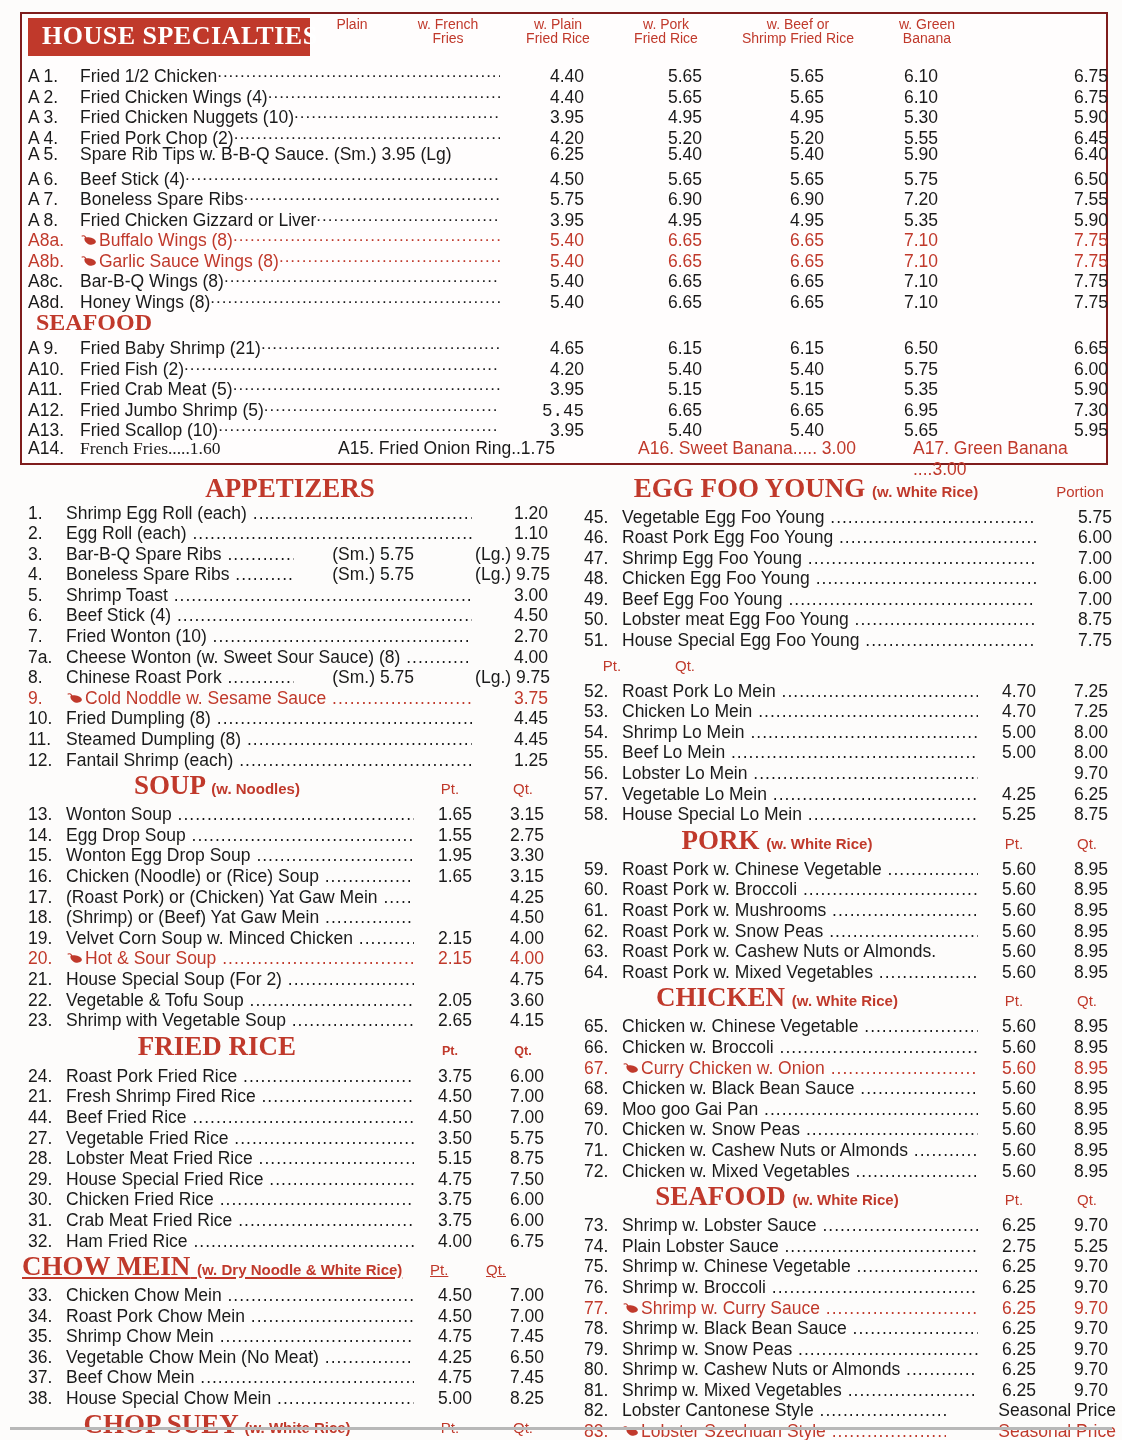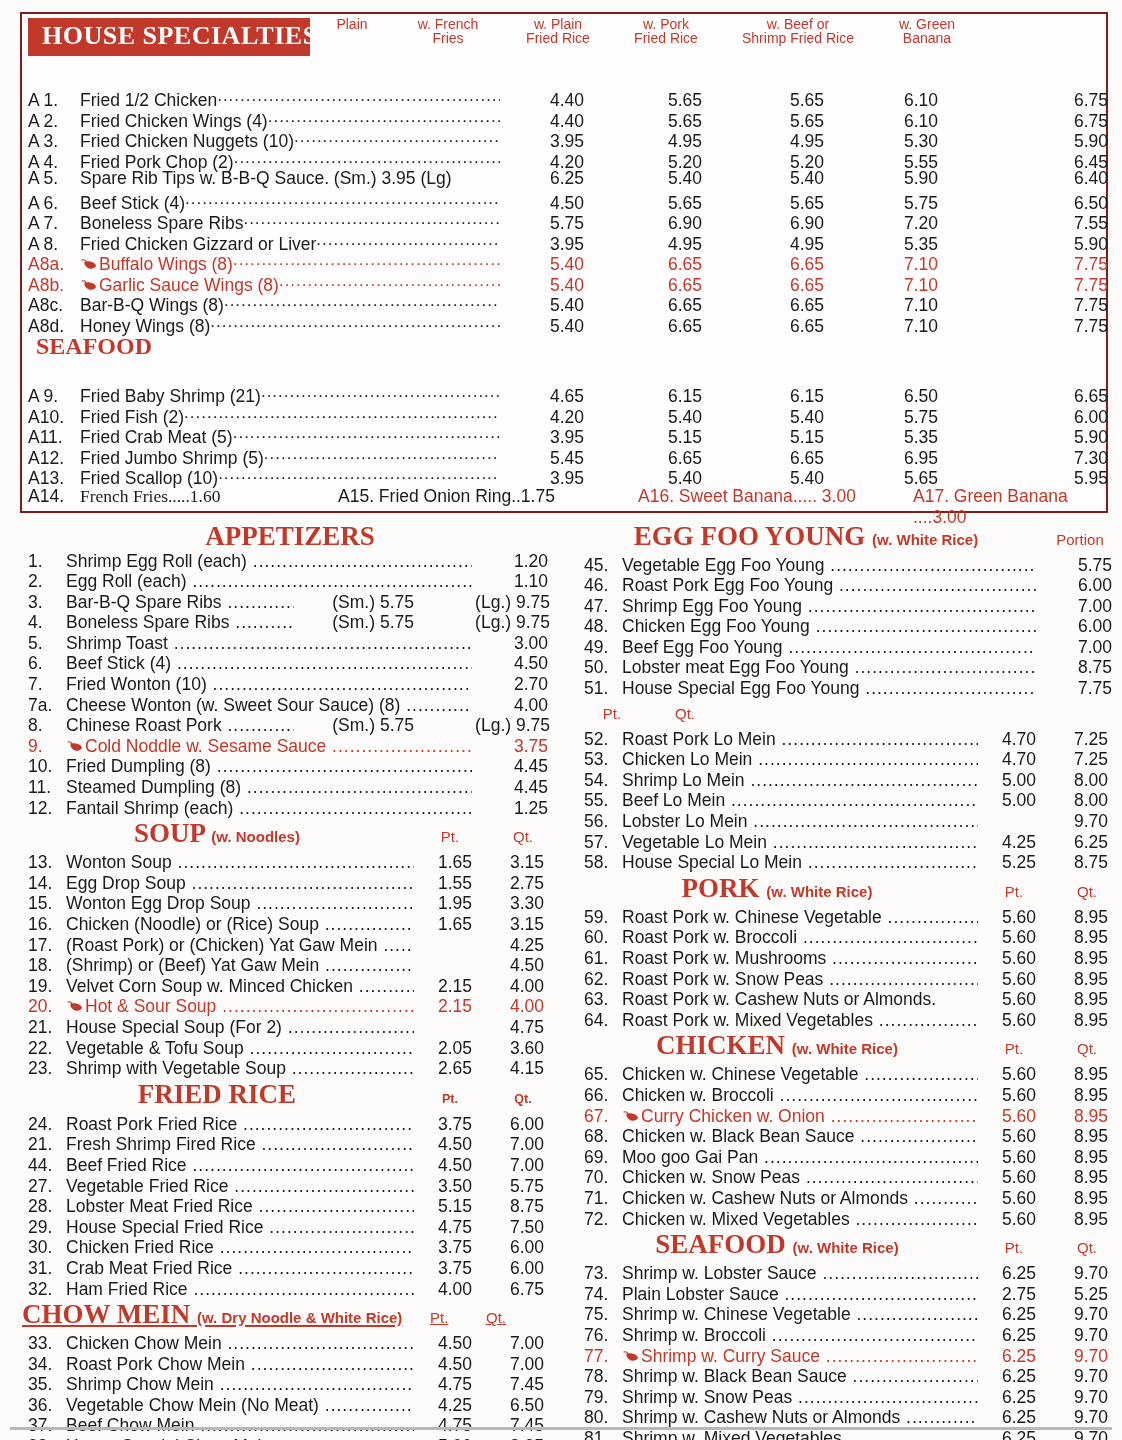--- a/index.html
+++ b/index.html
@@ -52,21 +52,21 @@
   }
   .ch{
     color:#c0392b;
     font-size:14px;
     line-height:13.5px;
     text-align:center;
     box-sizing:border-box;
   }
   .ch span{display:block;}
 
-  .hs-rows{padding:0 6px 0 6px;margin-top:24px;}
+  .hs-rows{padding:0 6px 0 6px;}
   .hs-row{
     display:flex;
     align-items:baseline;
     height:20.5px;
     font-size:17.5px;
     white-space:nowrap;
   }
   .hs-row.red{color:#c0392b;}
   .hs-code{width:52px;flex:none;}
   .hs-name{
@@ -382,21 +382,21 @@
             <span class="hs-p" style="width:84px;padding-right:10px;">3.95</span>
             <span class="hs-p" style="width:108px;padding-right:10px;">5.15</span>
             <span class="hs-p" style="width:112px;padding-right:10px;">5.15</span>
             <span class="hs-p" style="width:104px;padding-right:10px;">5.35</span>
             <span class="hs-p" style="width:160px;padding-right:10px;">5.90</span>
             <span class="hs-p" style="width:98px;padding-right:6px;">5.35</span>
           </div>
           <div class="hs-row">
             <span class="hs-code">A12.</span>
             <span class="hs-name" style="width:420px;">Fried Jumbo Shrimp (5)<span class="dots"> ............................................................</span></span>
-            <span class="hs-p" style="width:84px;padding-right:10px;">5.45</span>
+            <span class="hs-p" style="width:84px;padding-right:10px;font-family:Liberation Mono, monospace;">5.45</span>
             <span class="hs-p" style="width:108px;padding-right:10px;">6.65</span>
             <span class="hs-p" style="width:112px;padding-right:10px;">6.65</span>
             <span class="hs-p" style="width:104px;padding-right:10px;">6.95</span>
             <span class="hs-p" style="width:160px;padding-right:10px;">7.30</span>
             <span class="hs-p" style="width:98px;padding-right:6px;">6.95</span>
           </div>
           <div class="hs-row">
             <span class="hs-code">A13.</span>
             <span class="hs-name" style="width:420px;">Fried Scallop (10)<span class="dots"> ............................................................</span></span>
             <span class="hs-p" style="width:84px;padding-right:10px;">3.95</span>

